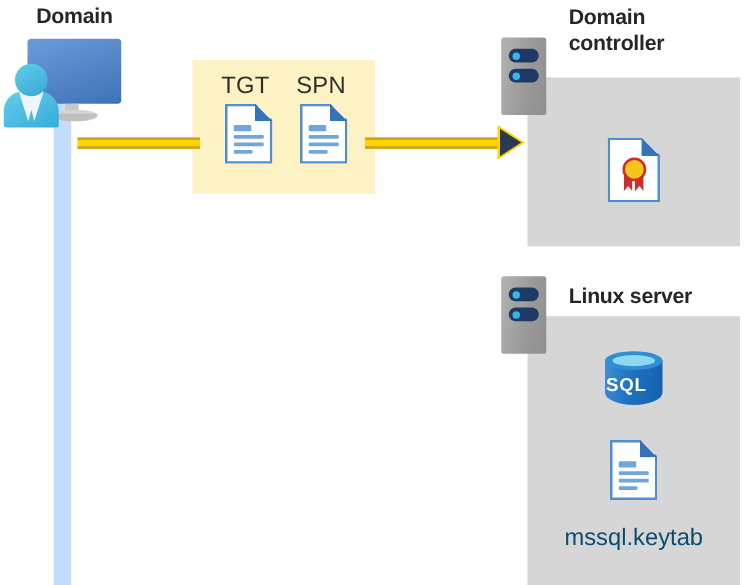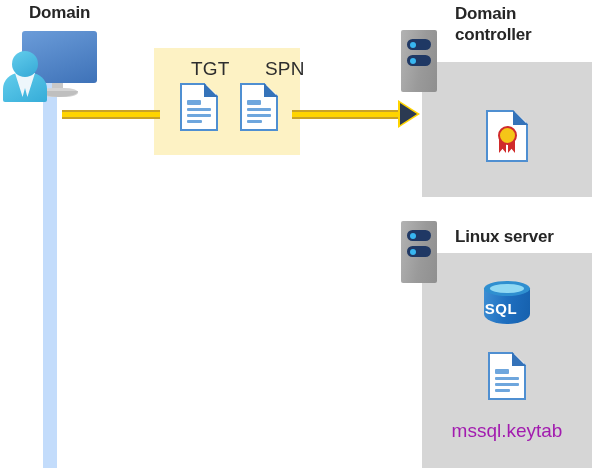--- a/index.html
+++ b/index.html
@@ -118,22 +118,22 @@
     border-bottom: 11px solid transparent;
     border-left: 17px solid #2b3a52;
   }
 
   
   .doc-label {
     font-size: 19px;
     color: #2e2e2e;
     letter-spacing: 0.2px;
   }
-  .label-tgt { left: 191px; top: 58px; }
-  .label-spn { left: 237px; top: 58px; margin-left: 28px; }
+  .label-tgt { left: 177px; top: 58px; }
+  .label-spn { left: 237px; top: 58px; }
 
   
   .doc {
     width: 38px; height: 48px;
   }
   .doc .page {
     position: absolute;
     left: 0; top: 0;
     width: 38px; height: 48px;
     box-sizing: border-box;
@@ -268,21 +268,21 @@
     letter-spacing: 0.5px;
   }
 
   .doc-keytab { left: 488px; top: 352px; }
 
   .keytab-name {
     left: 422px; top: 420px;
     width: 170px;
     text-align: center;
     font-size: 19px;
-    color: #a21caf;
+    color: #0c4a6e;
   }
 </style>
 </head>
 <body>
 
 <div id="canvas">
 
   <div class="abs lifeline"></div>
 
   <div class="abs title title-client">Domain</div>

